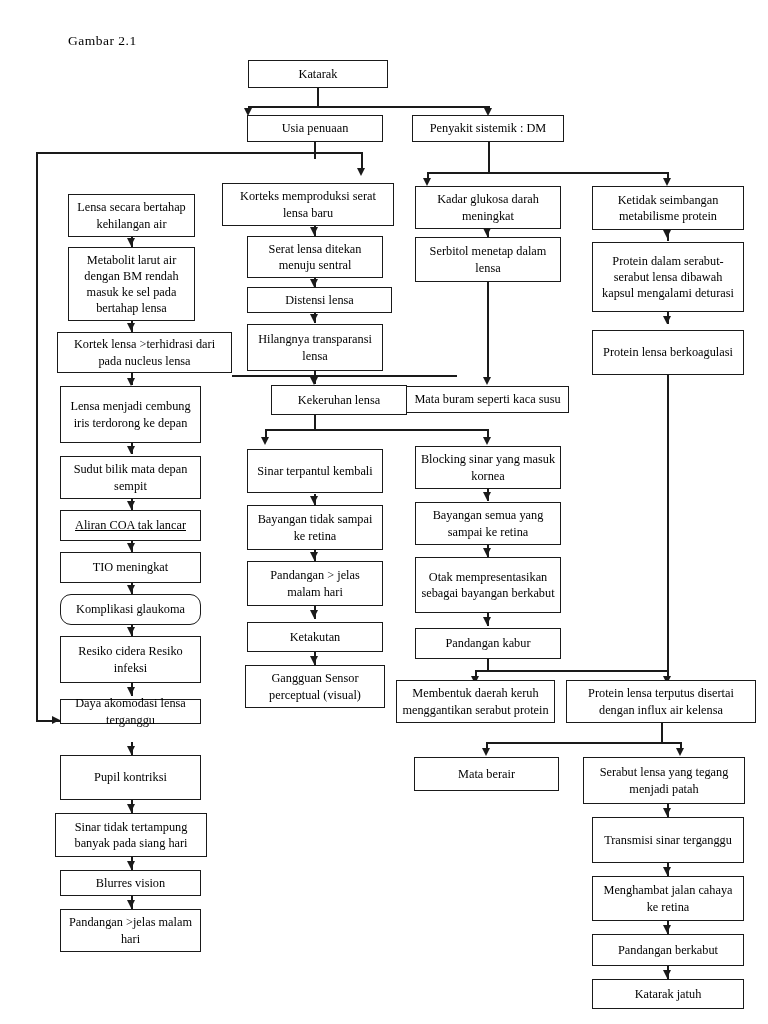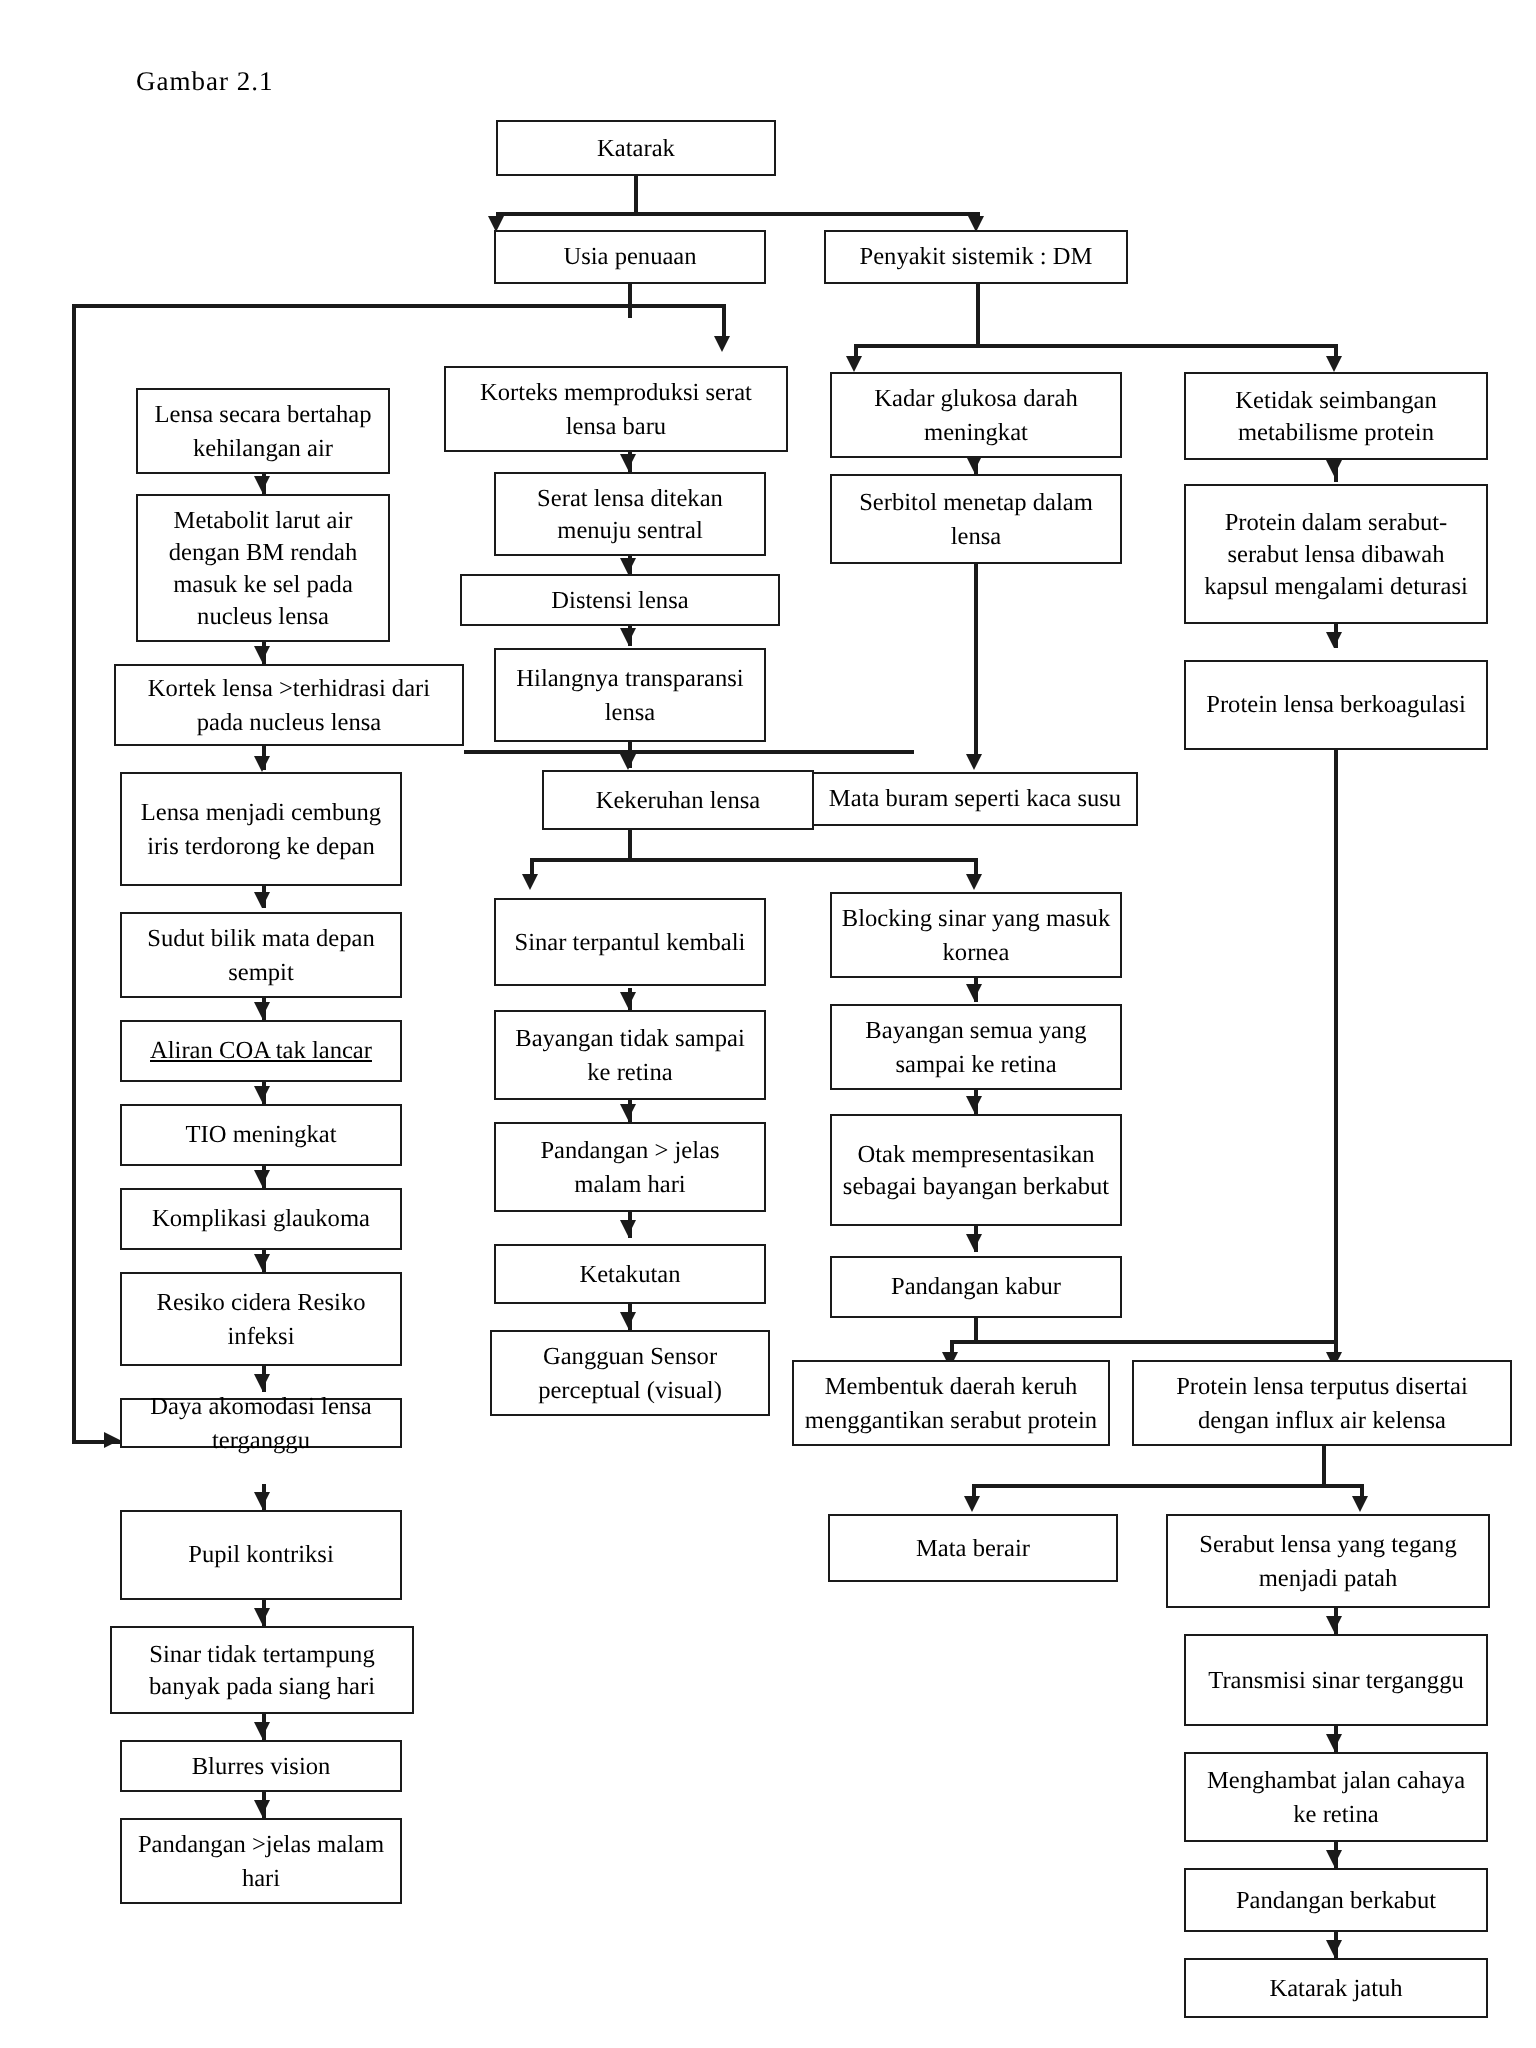--- a/index.html
+++ b/index.html
@@ -246,24 +246,24 @@
 
   <div class="node" style="left:415px;top:237px;width:146px;height:45px;">
     <span>Serbitol menetap dalam lensa</span>
     </div>
 
   <div class="node" style="left:592px;top:242px;width:152px;height:70px;">
     <span>Protein dalam serabut-serabut lensa dibawah kapsul mengalami deturasi</span>
     </div>
 
   <div class="node" style="left:68px;top:247px;width:127px;height:74px;">
-    <span>Metabolit larut air dengan BM rendah masuk ke sel pada nucleus lensa</span>
-    </div>
-
-  <div class="node" style="left:230px;top:287px;width:160px;height:26px;justify-content:center;">
+    <span>Metabolit larut air dengan BM rendah masuk ke sel pada bertahap lensa</span>
+    </div>
+
+  <div class="node" style="left:247px;top:287px;width:145px;height:26px;justify-content:center;">
     <span>Distensi lensa</span>
     </div>
 
   <div class="node" style="left:247px;top:324px;width:136px;height:47px;">
     <span>Hilangnya transparansi lensa</span>
     </div>
 
   <div class="node" style="left:592px;top:330px;width:152px;height:45px;">
     <span>Protein lensa berkoagulasi</span>
     </div>
@@ -317,21 +317,21 @@
     </div>
 
   <div class="node" style="left:60px;top:552px;width:141px;height:31px;">
     <span>TIO meningkat</span>
     </div>
 
   <div class="node" style="left:247px;top:622px;width:136px;height:30px;">
     <span>Ketakutan</span>
     </div>
 
-  <div class="node" style="left:60px;top:594px;width:141px;height:31px;">
+  <div class="node" style="left:60px;top:594px;width:141px;height:31px;border-radius:11px;">
     <span>Komplikasi  glaukoma</span>
     </div>
 
   <div class="node" style="left:415px;top:628px;width:146px;height:31px;">
     <span>Pandangan kabur</span>
     </div>
 
   <div class="node" style="left:60px;top:636px;width:141px;height:47px;">
     <span>Resiko cidera Resiko infeksi</span>
     </div>

